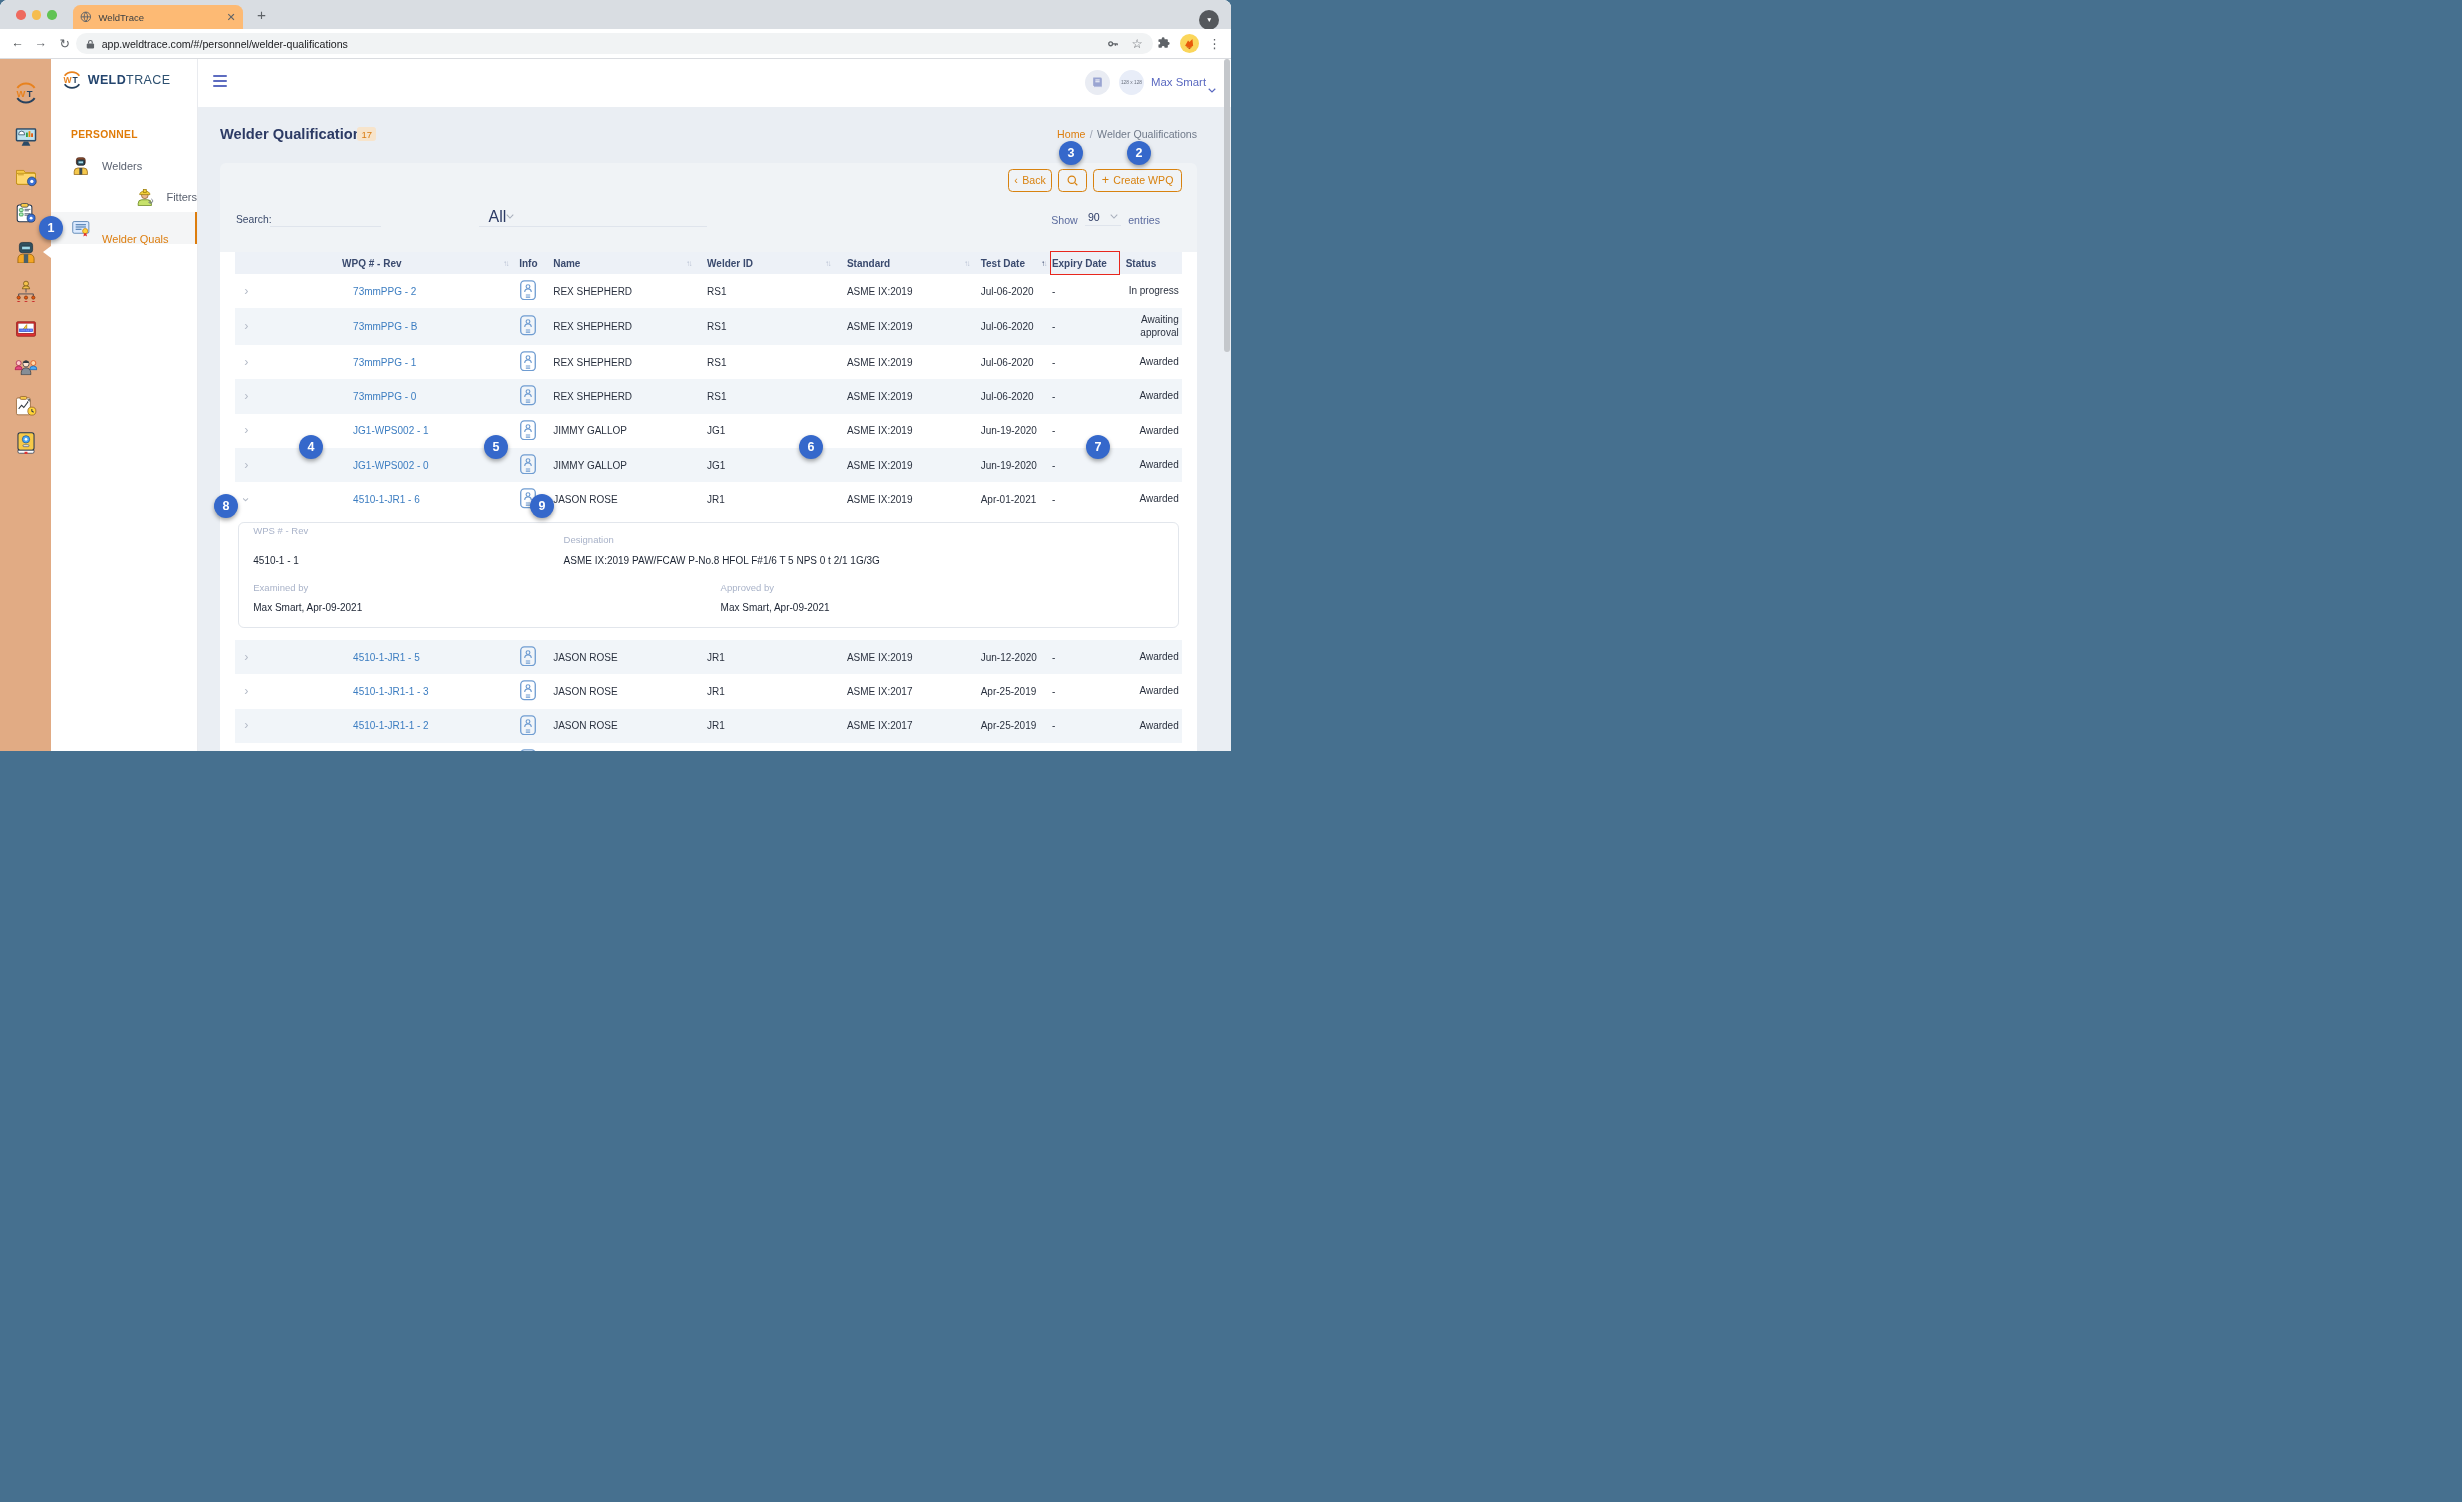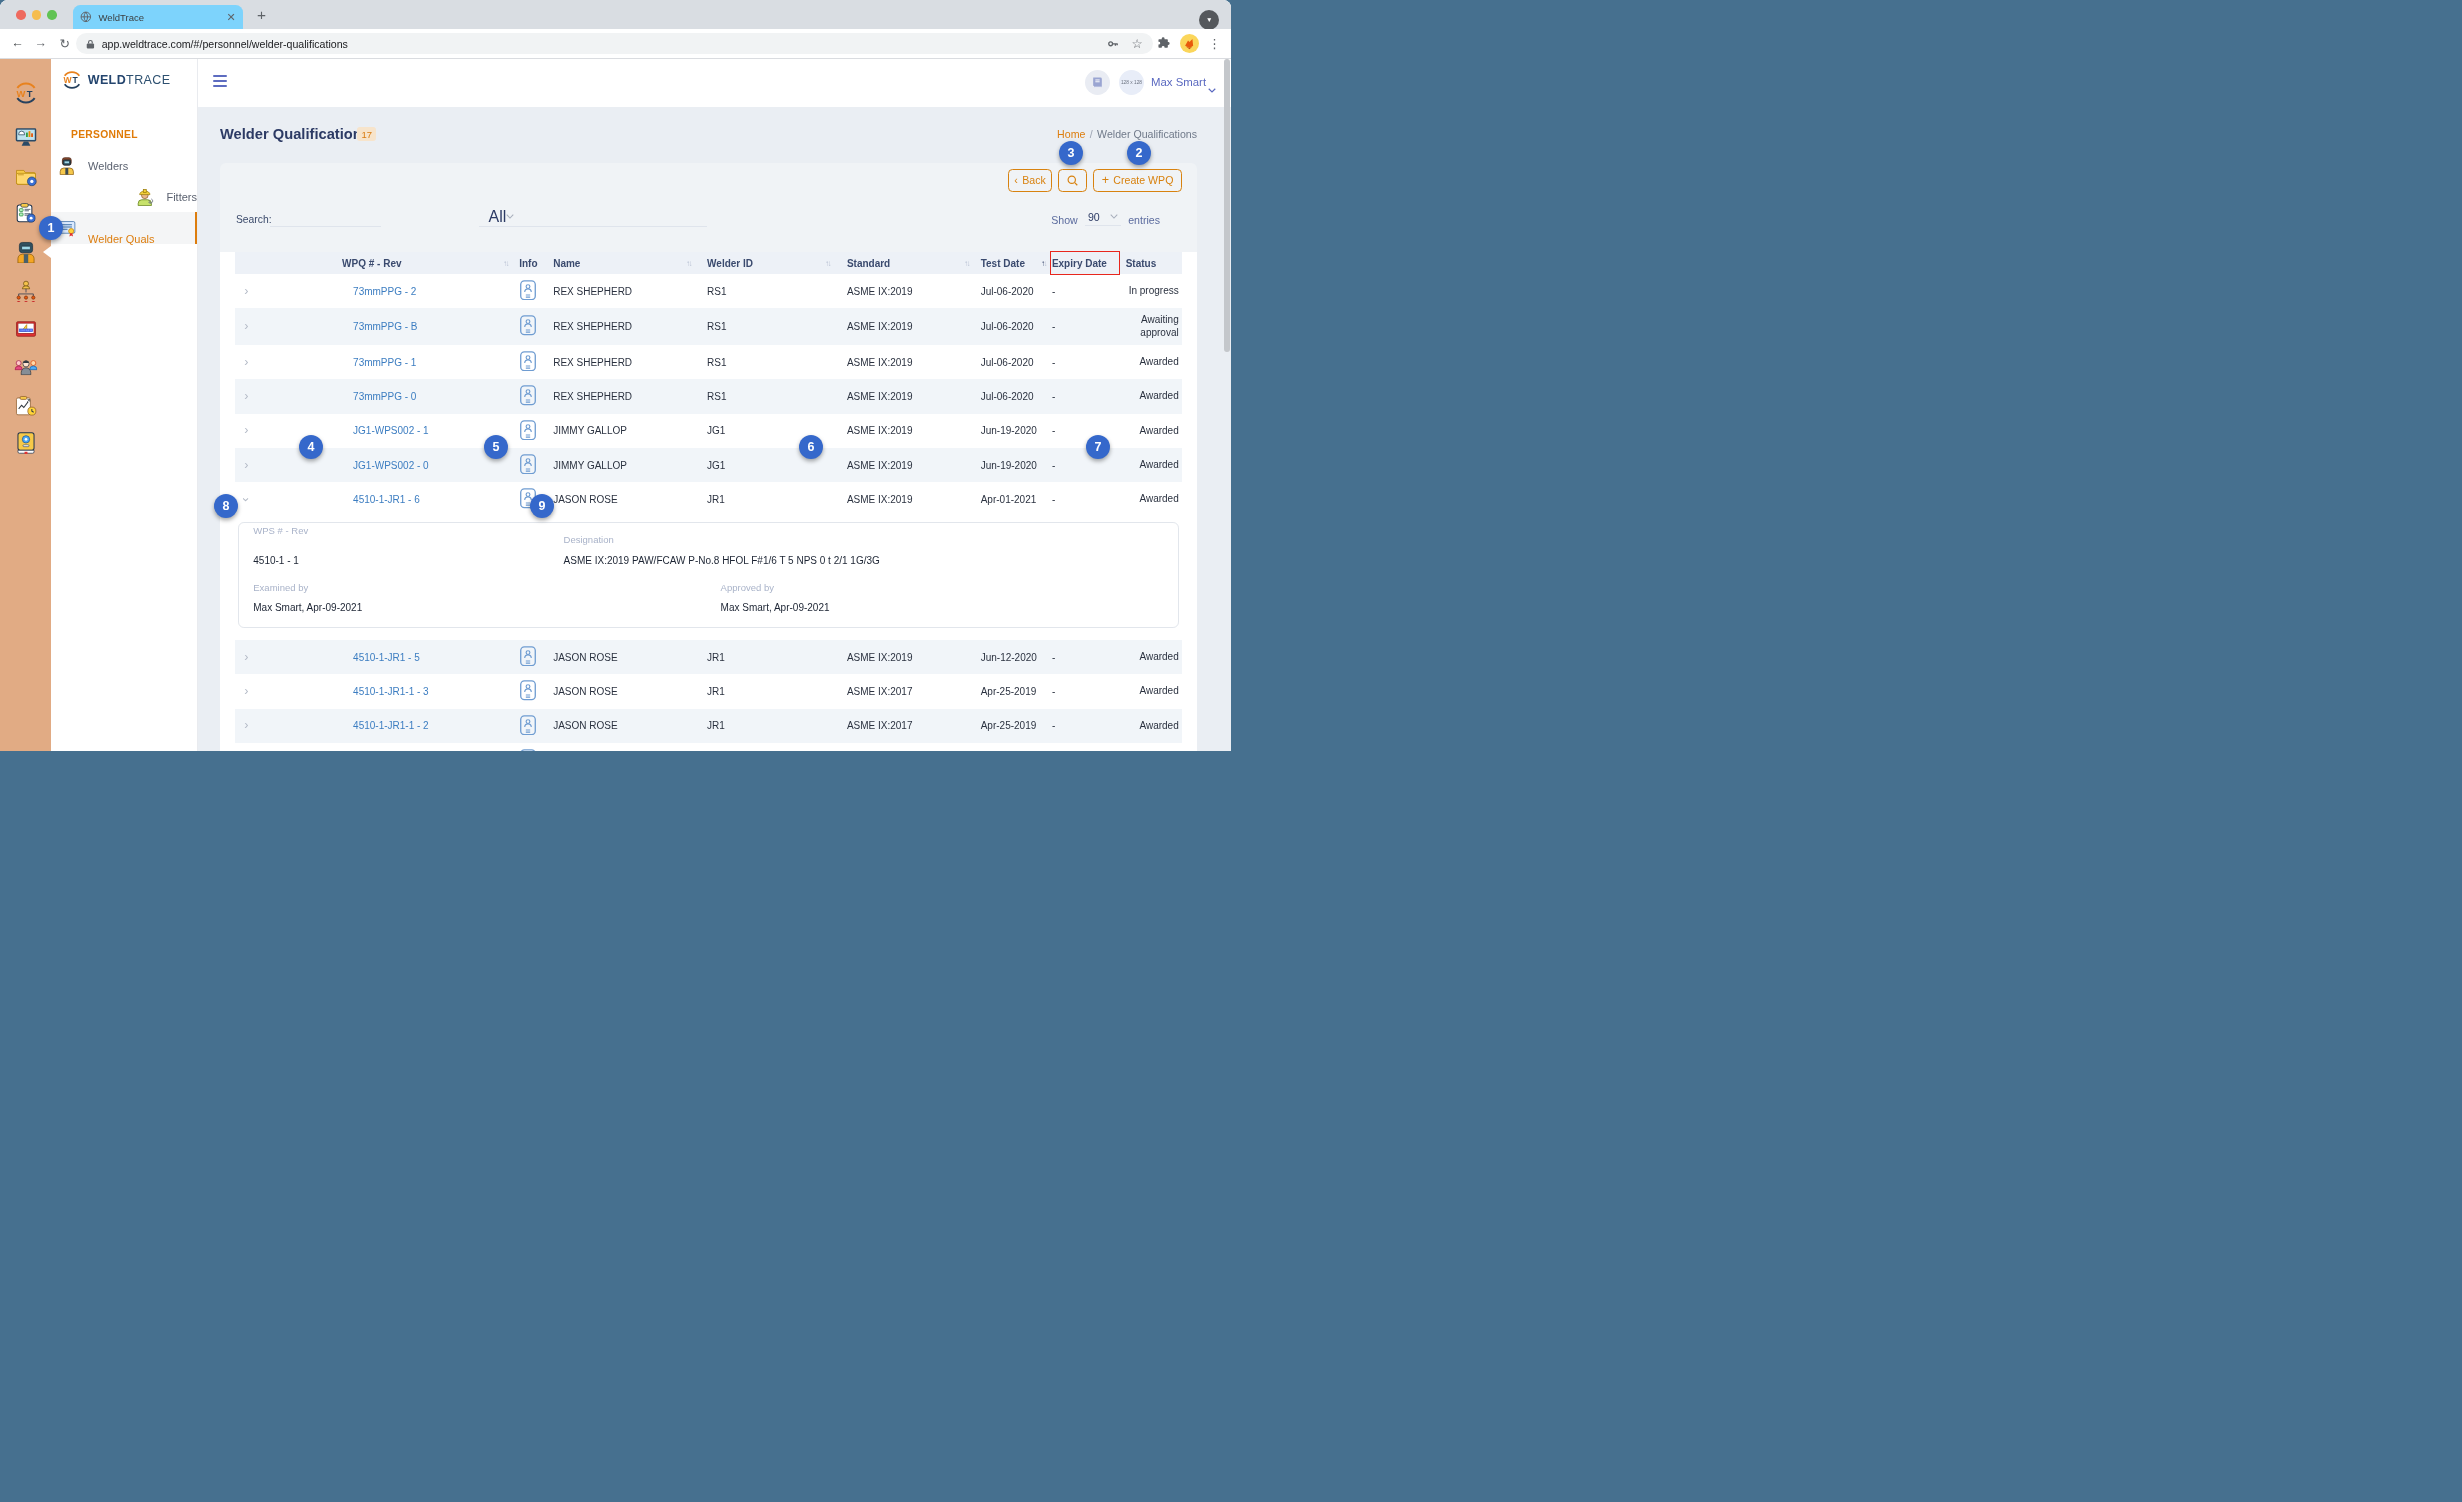--- a/index.html
+++ b/index.html
@@ -4,21 +4,21 @@
 <style>
   html{background:#46708f;margin:0;padding:0;}
   body{margin:0;width:1231px;height:751px;position:relative;overflow:hidden;
        font-family:"Liberation Sans",sans-serif;background:#fff;border-radius:7.3px 7.3px 0 0;}
   *{box-sizing:border-box;}
 
   
   .tabstrip{position:absolute;top:0;left:0;right:0;height:29px;background:#d9dde2;border-radius:7.3px 7.3px 0 0;}
   .tl{position:absolute;top:10.3px;width:9.5px;height:9.5px;border-radius:50%;}
   .tl.r{left:16px;background:#ee6a5f;} .tl.y{left:31.5px;background:#f5bd4f;} .tl.g{left:47px;background:#61c354;}
-  .tab{position:absolute;left:73px;top:5.1px;width:170px;height:24px;background:#7dd3fc;border-radius:7.3px 7.3px 0 0;
+  .tab{position:absolute;left:73px;top:5.1px;width:170px;height:24px;background:#fdba74;border-radius:7.3px 7.3px 0 0;
        display:flex;align-items:center;padding:0 7.3px;}
   .tab-title{font-size:9.5px;color:#3c4043;margin-left:6.6px;flex:1;}
   .tab-close{color:#5f6368;font-size:11px;line-height:1;cursor:default;}
   .newtab{position:absolute;left:252px;top:5.9px;width:19px;height:19px;color:#5f6368;font-size:15.4px;
           display:flex;align-items:center;justify-content:center;}
   .media-btn{position:absolute;right:11.7px;top:9.5px;width:20px;height:20px;border-radius:50%;background:#55585c;
              color:#fff;font-size:6.6px;display:flex;align-items:center;justify-content:center;}
   .urlbar{position:absolute;top:29px;left:0;right:0;height:30px;background:#fff;border-bottom:0.7px solid #dadce0;}
   .navic{position:absolute;top:6.6px;font-size:12.5px;color:#5f6368;width:17.6px;text-align:center;}
   .omnibox{position:absolute;left:76px;top:4.4px;width:1077px;height:21px;background:#f1f3f4;border-radius:11px;
@@ -37,21 +37,21 @@
   .ric{position:absolute;left:50%;transform:translate(-50%,-50%);display:flex;}
   .rail-arrow{position:absolute;left:43px;top:187px;width:0;height:0;z-index:5;
               border-top:6.6px solid transparent;border-bottom:6.6px solid transparent;border-right:8.8px solid #fff;}
 
   
   .panel{position:absolute;left:51px;top:0;width:147px;bottom:0;background:#fff;border-right:0.7px solid #e9ebef;}
   .brand{position:absolute;left:10.3px;top:9.5px;display:flex;align-items:center;}
   .brand-bold{font-size:12.5px;font-weight:bold;color:#24456e;letter-spacing:0.4px;margin-left:4.4px;}
   .brand-light{font-size:12.5px;color:#2d5070;letter-spacing:0.4px;}
   .section-title{position:absolute;left:20px;top:70px;font-size:10.3px;font-weight:bold;color:#e07b08;letter-spacing:0.3px;}
-  .nav-item{position:absolute;left:0;width:100%;height:32px;display:flex;align-items:center;padding-left:7px;gap:12.5px;}
+  .nav-item{position:absolute;left:0;width:100%;height:32px;display:flex;align-items:center;padding-left:21px;gap:12.5px;}
   .nav-item .lbl{font-size:11px;color:#5b6270;}
   .nav-item.active{background:#f4f5f6;border-right:2.9px solid #dd7d0d;}
   .nav-item.active .lbl{color:#dd7d0d;margin-top:22px;}
 
   
   .topbar{position:absolute;left:198px;right:0;top:0;height:48px;background:#fff;}
   .burger{position:absolute;left:14.7px;top:16px;width:14px;display:flex;flex-direction:column;gap:2.6px;}
   .burger i{height:2.2px;background:#5d6cc0;border-radius:1.5px;display:block;}
   .circle-btn{position:absolute;left:887px;top:11px;width:25px;height:25px;border-radius:50%;background:#e9ecf3;
               display:flex;align-items:center;justify-content:center;}

